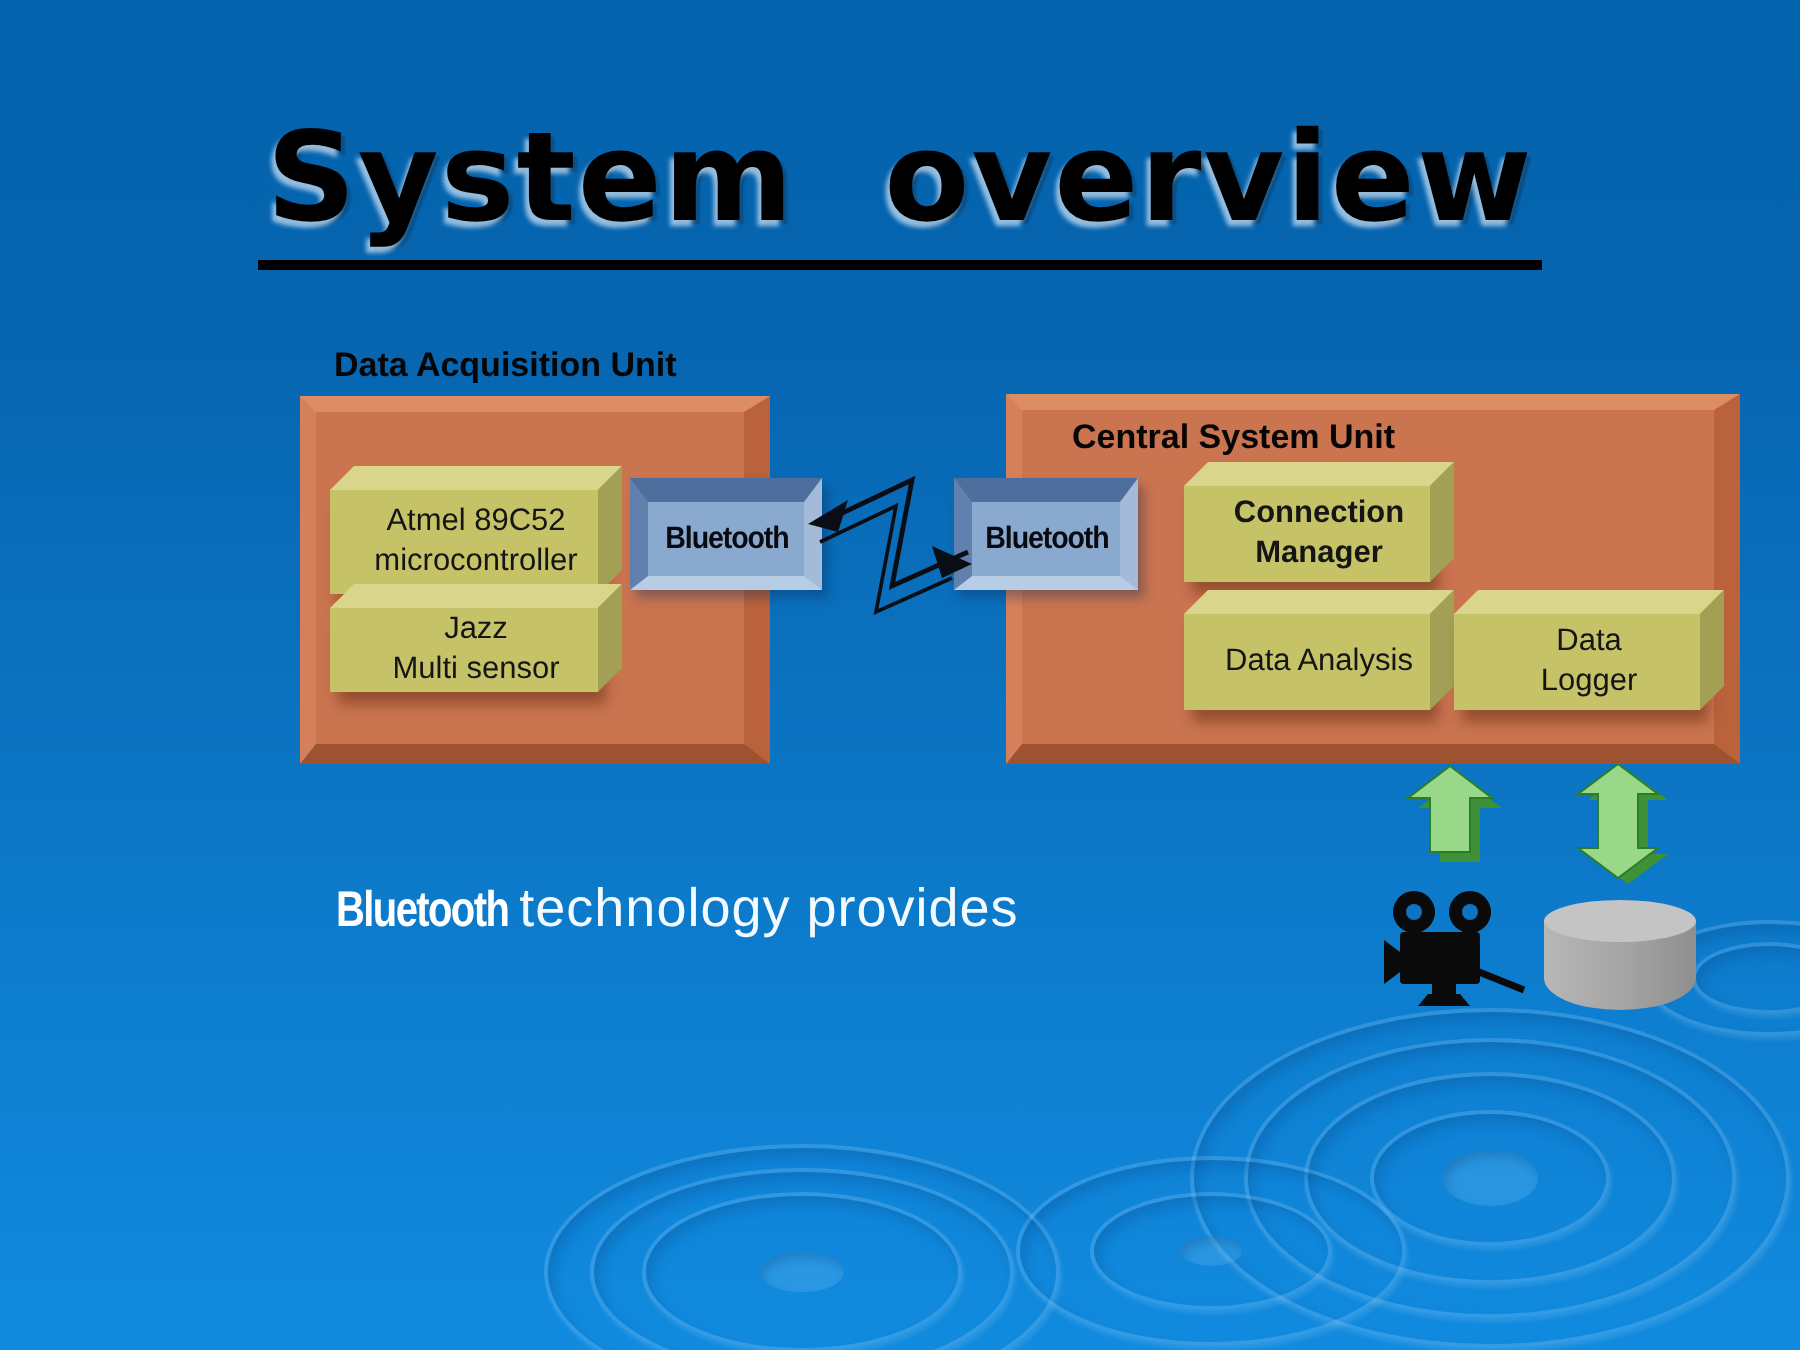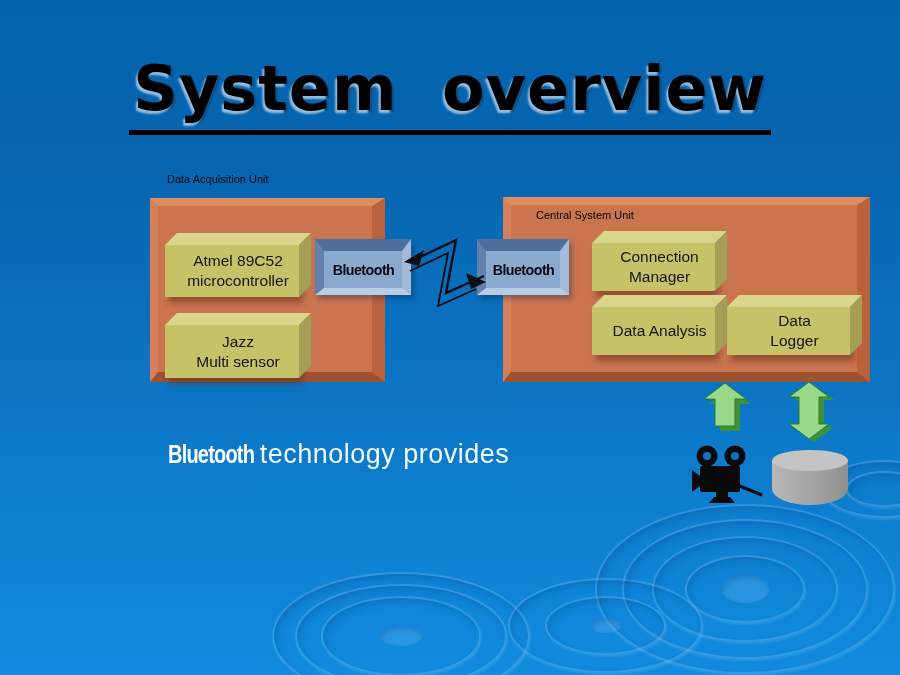--- a/index.html
+++ b/index.html
@@ -17,21 +17,21 @@
   }
   .title .underline{display:inline-block;padding:0 4px 5px 4px;border-bottom:5px solid #000;}
   
   .ripple{position:absolute;z-index:0;}
   .ring{position:absolute;border-radius:50%;border:2px solid rgba(150,205,248,.26);
         box-shadow:inset 3px 4px 6px rgba(8,75,140,.28),1px 2px 2px rgba(190,228,252,.15);}
   .r0{inset:0;} .r1{inset:9%;} .r2{inset:19%;} .r3{inset:30%;}
   .core{position:absolute;inset:42%;border-radius:50%;background:rgba(110,190,245,.28);
         box-shadow:inset 2px 3px 5px rgba(8,75,140,.3);}
   
-  .unit-label{position:absolute;font-size:11px;font-weight:normal;color:#060606;z-index:2;}
+  .unit-label{position:absolute;font-size:17px;font-weight:bold;color:#060606;z-index:2;}
   
   .orange{
     position:absolute;z-index:1;box-sizing:border-box;background:#ca7450;
     border-style:solid;border-width:8px 13px 10px 8px;
     border-top-color:#dd8d62;border-left-color:#d5805a;
     border-right-color:#b9623c;border-bottom-color:#9d5230;
   }
   
   .ycube{
     position:absolute;z-index:2;background:#c6c267;
@@ -106,26 +106,26 @@
   <div class="unit-label" style="left:167px;top:173px;">Data Acquisition Unit</div>
   <div class="unit-label" style="left:536px;top:173px;margin-top:36px;">Central System Unit</div>
 
   <div class="orange" style="left:150px;top:198px;width:235px;height:184px;"></div>
   <div class="orange" style="left:503px;top:197px;width:367px;height:185px;"></div>
 
   <div class="ycube" style="left:165px;top:245px;width:122px;height:52px;">
     <span>Atmel 89C52</span>
     <span>microcontroller</span>
   </div>
-  <div class="ycube" style="left:165px;top:325px;width:122px;height:53px;text-align:right;">
+  <div class="ycube" style="left:165px;top:304px;width:122px;height:42px;text-align:right;">
     <span>Jazz</span>
     <span>Multi sensor</span>
   </div>
 
-  <div class="ycube" style="left:592px;top:243px;width:111px;height:48px;">
+  <div class="ycube" style="left:592px;top:243px;width:111px;height:48px;font-weight:bold;">
     <span>Connection</span>
     <span>Manager</span>
   </div>
   <div class="ycube" style="left:592px;top:307px;width:111px;height:48px;">
     <span>Data Analysis</span>
     <span></span>
   </div>
   <div class="ycube" style="left:727px;top:307px;width:111px;height:48px;">
     <span>Data</span>
     <span>Logger</span>

